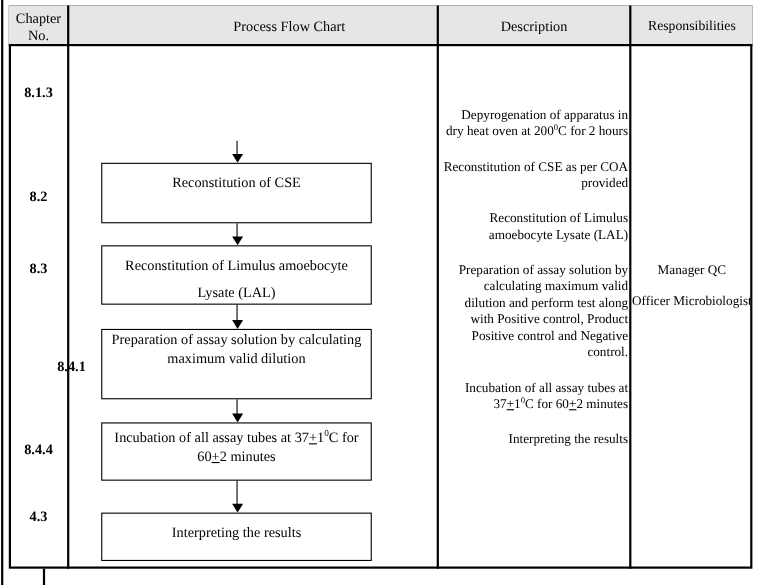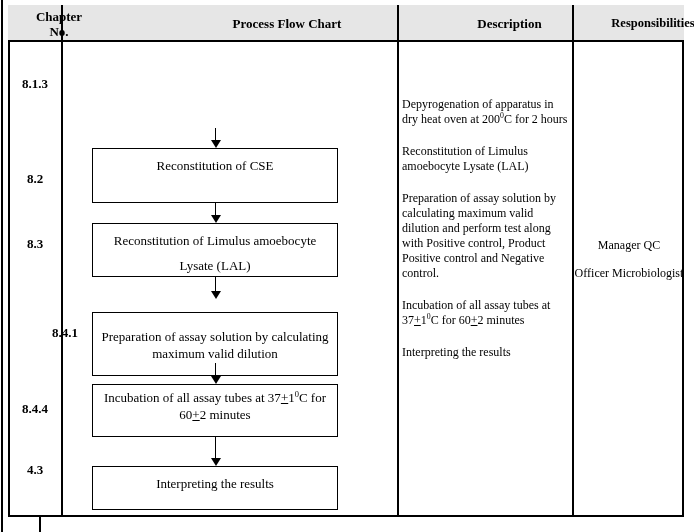--- a/index.html
+++ b/index.html
@@ -8,48 +8,48 @@
 
   .doc-edge-line { position: absolute; left: 1px; top: 0; width: 2px; height: 532px; background: #000; }
   .continuation-stub { position: absolute; left: 39px; top: 517px; width: 2px; height: 15px; background: #000; }
 
   .table-frame { position: absolute; left: 8px; top: 5px; width: 676px; height: 512px; border: 2px solid #000; background: #fff; }
   .header-bg { position: absolute; left: 8px; top: 5px; width: 676px; height: 35px; background: #e6e6e6; }
   .header-sep { position: absolute; left: 8px; top: 40px; width: 676px; height: 2px; background: #000; }
   .vline { position: absolute; top: 5px; width: 2px; height: 512px; background: #000; }
   .vline.c1 { left: 61px; } .vline.c2 { left: 397px; } .vline.c3 { left: 572px; }
 
-  .hcell { position: absolute; top: 5px; height: 37px; display: flex; align-items: center; justify-content: center; font-weight: bold; font-size: 13px; text-align: center; line-height: 15px; margin-left: 24px; }
+  .hcell { position: absolute; top: 5px; height: 37px; display: flex; align-items: center; justify-content: center; font-weight: normal; font-size: 13px; text-align: center; line-height: 15px; }
   .hcell.h-chapter { left: 9px;  width: 52px; }
   .hcell.h-flow    { left: 63px; width: 400px; }
   .hcell.h-desc    { left: 399px; width: 173px; }
   .hcell.h-resp    { left: 574px; width: 110px; font-size: 12.5px; }
 
   .chnum { position: absolute; left: 8px; width: 54px; text-align: center; font-weight: bold; font-size: 13px; }
   .ch-0 { top: 76px; } .ch-1 { top: 171px; } .ch-2 { top: 236px; }
   .ch-3 { top: 325px; padding-left: 44px; } .ch-4 { top: 401px; } .ch-5 { top: 462px; }
 
   .fbox { position: absolute; left: 92px; width: 246px; border: 1.5px solid #000; background: #fff; text-align: center; font-size: 13px; line-height: 17px; padding: 8px 4px 0 4px; }
   .fbox.b0 { left: 93px; top: 63px;  height: 65px; border-radius: 14px; padding-top: 10px; }
   .fbox.b1 { top: 148px; height: 55px; }
   .fbox.b2 { top: 223px; height: 54px; line-height: 25px; padding-top: 4px; }
-  .fbox.b3 { top: 312px; height: 64px; padding-top: 15px; }
+  .fbox.b3 { top: 299px; height: 64px; padding-top: 0; }
   .fbox.b4 { top: 384px; height: 53px; padding-top: 4px; }
   .fbox.b5 { top: 466px; height: 44px; }
 
   .arrow { position: absolute; left: 210px; width: 11px; }
   .arrow .shaft { position: absolute; left: 4.5px; top: 0; width: 1.5px; background: #000; }
   .arrow .head { position: absolute; bottom: 0; left: 0.5px; width: 0; height: 0; border-left: 5px solid transparent; border-right: 5px solid transparent; border-top: 8px solid #000; }
   .arrow.a0 { top: 128px; height: 20px; } .arrow.a0 .shaft { height: 13px; }
   .arrow.a1 { top: 203px; height: 20px; } .arrow.a1 .shaft { height: 13px; }
   .arrow.a2 { top: 277px; height: 22px; } .arrow.a2 .shaft { height: 15px; }
   .arrow.a3 { top: 363px; height: 21px; } .arrow.a3 .shaft { height: 14px; }
   .arrow.a4 { top: 437px; height: 29px; } .arrow.a4 .shaft { height: 22px; }
 
-  .desc-block { position: absolute; left: 402px; top: 97px; width: 169px; font-size: 12px; line-height: 15px; text-align: left; }
+  .desc-block { position: absolute; left: 402px; top: 97px; width: 169px; font-size: 12px; line-height: 15px; text-align: right; }
   .desc-block p { margin: 0 0 17px 0; }
 
   .resp-block { position: absolute; left: 573px; top: 238px; width: 112px; font-size: 12px; line-height: 15px; text-align: center; }
   .resp-block p { margin: 0 0 13px 0; }
 
   .sup { vertical-align: super; font-size: 0.65em; line-height: 0; }
   .upl { text-decoration: underline; }
 </style>
 </head>
 <body>
@@ -103,20 +103,21 @@
   <div class="fbox b4"><span>Incubation of all assay tubes at 37</span><span class="upl">+</span><span>1</span><span class="sup">0</span><span>C for 60</span><span class="upl">+</span><span>2 minutes</span></div>
   <div class="arrow a4">
       <div class="shaft"></div>
       <div class="head"></div>
     </div>
 
   <div class="fbox b5">Interpreting the results</div>
 
   <div class="desc-block">
     <p><span>Depyrogenation of apparatus in dry heat oven at 200</span><span class="sup">0</span><span>C for 2 hours</span></p>
+    <p>Reconstitution of CSE as per COA provided</p>
     <p>Reconstitution of Limulus amoebocyte Lysate (LAL)</p>
     <p>Preparation of assay solution by calculating maximum valid dilution and perform test along with Positive control, Product Positive control and Negative control.</p>
     <p><span>Incubation of all assay tubes at 37</span><span class="upl">+</span><span>1</span><span class="sup">0</span><span>C for 60</span><span class="upl">+</span><span>2 minutes</span></p>
     <p>Interpreting the results</p>
   </div>
 
   <div class="resp-block">
     <p>Manager QC</p>
     <p>Officer Microbiologist</p>
   </div>

